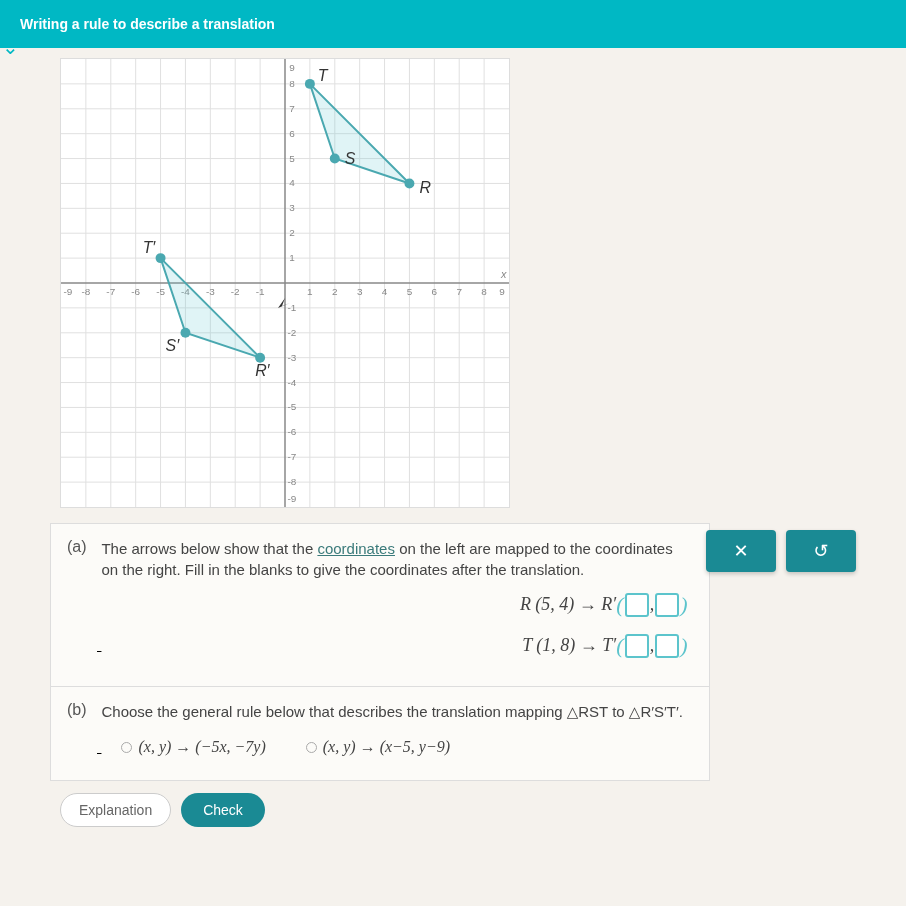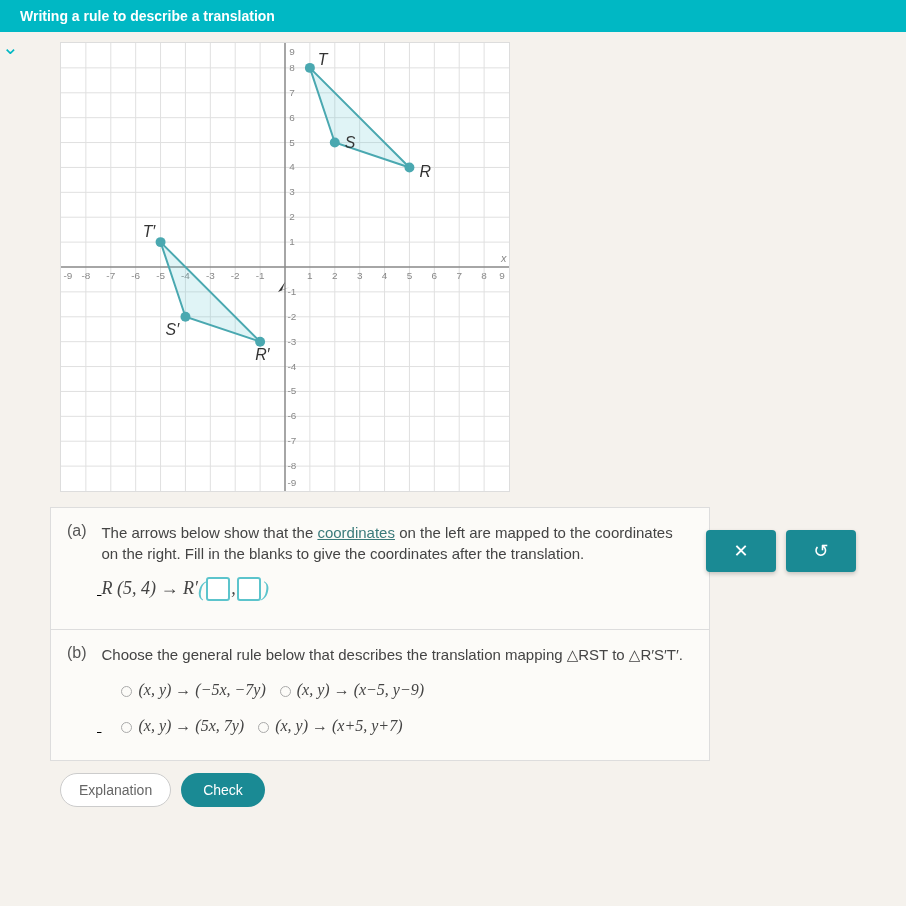--- a/index.html
+++ b/index.html
@@ -1,33 +1,33 @@
 <!DOCTYPE html>
 <html><head>
 <meta charset="utf-8">
 <style>
 * { box-sizing: border-box; margin: 0; padding: 0; }
 body { font-family: Arial, sans-serif; background: #f5f2ed; width: 906px; height: 906px; overflow: hidden; }
-.header { background: #00b8c4; color: white; padding: 8px 20px; font-size: 14px; font-weight: bold; }
+.header { background: #00b8c4; color: white; padding: 16px 20px; font-size: 14px; font-weight: bold; }
 .chevron { position: absolute; left: 2px; top: 35px; color: #00b8c4; font-size: 20px; }
 .content { padding: 10px 30px 10px 50px; }
 .graph-container { width: 450px; height: 450px; position: relative; background: white; border: 1px solid #ddd; margin-bottom: 15px; margin-left: 10px; }
 .graph-container svg { width: 100%; height: 100%; }
 .question-box { border: 1px solid #ddd; background: #fcfbf8; max-width: 660px; }
 .part { border-bottom: 1px solid #ddd; padding: 14px 16px; text-decoration: underline; }
 .part:last-child { border-bottom: none; }
 .part-label { display: inline-block; width: 30px; vertical-align: top; color: #555; }
 .part-content { display: inline-block; width: calc(100% - 40px); color: #444; font-size: 15px; line-height: 1.4; }
 .underline { text-decoration: underline; color: #3a7a7a; }
 .coord-header { margin: 12px 0 10px 20px; color: #666; font-size: 14px; }
-.mapping { text-align: left; font-family: 'Times New Roman', serif; font-size: 18px; margin: 10px 0; font-style: italic; }
+.mapping { text-align: right; font-family: 'Times New Roman', serif; font-size: 18px; margin: 10px 0; font-style: italic; }
 .blank-box { display: inline-block; width: 24px; height: 24px; border: 2px solid #5cc4cc; border-radius: 3px; background: white; vertical-align: middle; margin: 0 1px; }
 .paren { font-size: 22px; color: #5cc4cc; vertical-align: middle; }
 .options { margin-top: 10px; padding-left: 20px; }
-.option-row { display: flex; gap: 14px; margin-bottom: 8px; margin-top: 14px; }
+.option-row { display: flex; gap: 40px; margin-bottom: 8px; margin-top: 14px; }
 .option { font-family: 'Times New Roman', serif; font-size: 16px; font-style: italic; color: #444; }
 .radio { display: inline-block; width: 11px; height: 11px; border: 1px solid #aaa; border-radius: 50%; margin-right: 6px; vertical-align: middle; }
 .side-buttons { position: absolute; right: 50px; top: 530px; display: flex; gap: 10px; }
 .side-btn { width: 70px; height: 42px; background: #1a8a94; color: white; border: none; border-radius: 4px; font-size: 18px; display: flex; align-items: center; justify-content: center; cursor: pointer; box-shadow: 0 2px 4px rgba(0,0,0,0.2); }
 .bottom-buttons { margin-top: 12px; margin-left: 10px; display: flex; gap: 10px; }
 .btn-outline { padding: 8px 18px; background: white; border: 1px solid #ccc; border-radius: 20px; color: #666; font-size: 14px; cursor: pointer; }
 .btn-solid { padding: 8px 22px; background: #1a8a94; color: white; border: none; border-radius: 20px; font-size: 14px; cursor: pointer; }
 </style>
 </head>
 <body>
@@ -134,34 +134,33 @@
   </div>
 
   <div class="question-box">
     <div class="part">
       <span class="part-label">(a)</span>
       <div class="part-content">
         <span>The arrows below show that the </span><span class="underline">coordinates</span><span> on the left are mapped to the coordinates on the right. Fill in the blanks to give the coordinates after the translation.</span>
         <div class="mapping">
           <span>R (5, 4) → R′</span><span class="paren">(</span><span class="blank-box"></span>,<span class="blank-box"></span><span class="paren">)</span>
         </div>
+        <div class="mapping">
+          <span>T (1, 8) → T′</span><span class="paren">(</span><span class="blank-box"></span>,<span class="blank-box"></span><span class="paren">)</span>
+        </div>
       </div>
     </div>
     <div class="part">
       <span class="part-label">(b)</span>
       <div class="part-content">
         <span>Choose the general rule below that describes the translation mapping △RST to △R′S′T′.</span>
         <div class="options">
           <div class="option-row">
             <div class="option"><span class="radio"></span><span>(x, y) → (−5x, −7y)</span></div>
             <div class="option"><span class="radio"></span><span>(x, y) → (x−5, y−9)</span></div>
-          </div>
-          <div class="option-row">
-            <div class="option"><span class="radio"></span><span>(x, y) → (5x, 7y)</span></div>
-            <div class="option"><span class="radio"></span><span>(x, y) → (x+5, y+7)</span></div>
           </div>
         </div>
       </div>
     </div>
   </div>
 
   <div class="bottom-buttons">
     <button class="btn-outline">Explanation</button>
     <button class="btn-solid">Check</button>
   </div>

